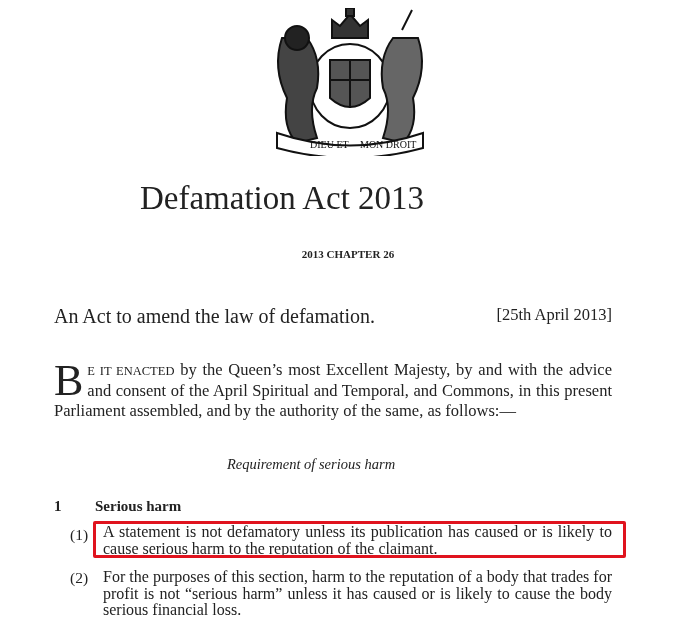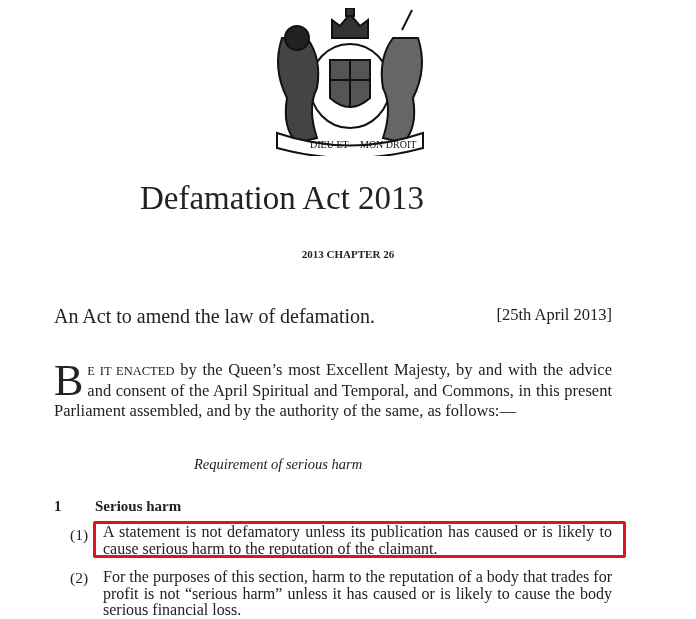--- a/index.html
+++ b/index.html
@@ -10,21 +10,21 @@
            font-family:"Liberation Serif",serif; font-size:33px; color:#222; }
   .chapter { position:absolute; top:248px; left:0; width:696px; text-align:center;
              font-family:"Liberation Serif",serif; font-weight:bold; font-size:11px; }
   .long-title { position:absolute; top:305px; left:54px; font-family:"Liberation Serif",serif; font-size:20px; }
   .date { position:absolute; top:305px; right:84px; font-family:"Liberation Serif",serif; font-size:16.5px; }
   .enact { position:absolute; top:360px; left:54px; width:558px; font-family:"Liberation Serif",serif;
            font-size:16.5px; line-height:20px; text-align:justify; }
   .dropcap { float:left; font-size:44px; line-height:38px; margin:2px 4px 0 0; }
   .sc { font-size:12.5px;margin-top:44px; }
   .crosshead { position:absolute; top:456px; left:0; width:556px; text-align:center;
-               font-family:"Liberation Serif",serif; font-style:italic; font-size:14.5px; }
+               font-family:"Liberation Serif",serif; font-style:italic; font-size:14.5px;padding-left:33px; }
   .sec-num { position:absolute; top:498px; left:54px; font-family:"Liberation Serif",serif; font-weight:bold; font-size:15px; }
   .sec-title { position:absolute; top:498px; left:95px; font-family:"Liberation Serif",serif; font-weight:bold; font-size:15px; }
   .sub-num { position:absolute; left:70px; font-family:"Liberation Serif",serif; font-size:15.5px; }
   .sub-text { position:absolute; left:103px; width:509px; font-family:"Liberation Serif",serif;
               font-size:16px; line-height:16.5px; text-align:justify; }
   .highlight { position:absolute; left:93px; top:521px; width:533px; height:37px;
                border:3px solid #e0131e; border-radius:2px; box-sizing:border-box; }
 </style>
 </head>
 <body>

